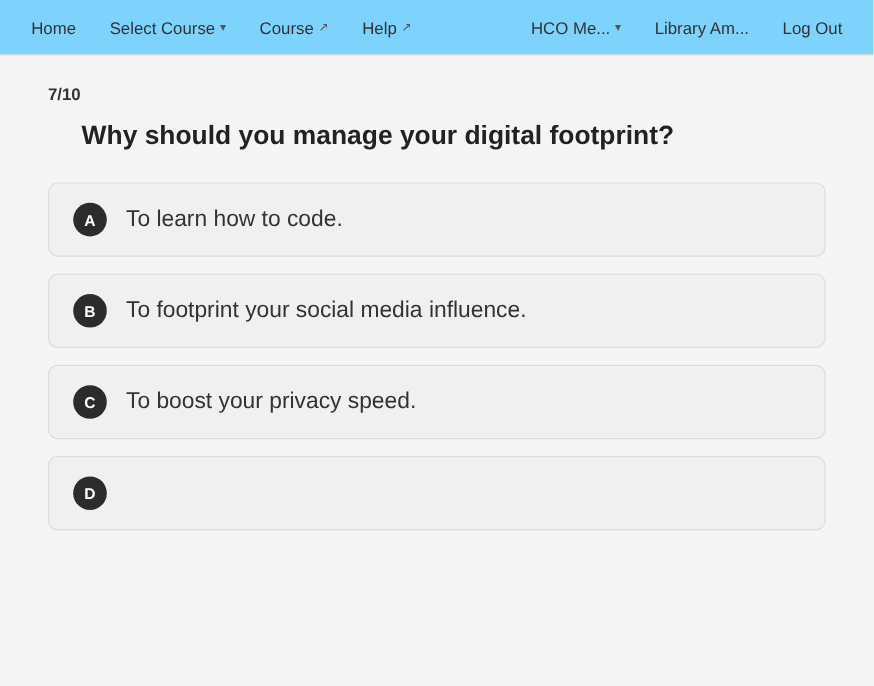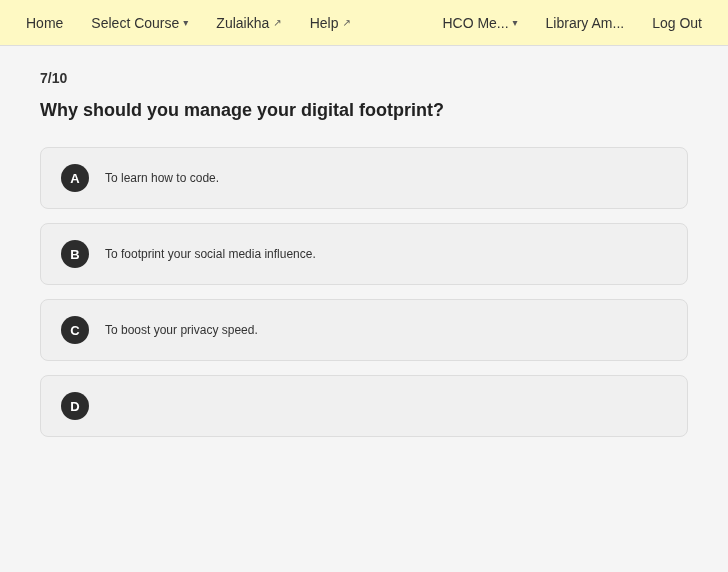--- a/index.html
+++ b/index.html
@@ -11,21 +11,21 @@
     body {
       font-family: Arial, sans-serif;
       background-color: #f5f5f5;
       width: 728px;
       min-height: 572px;
       overflow-x: hidden;
     }
 
     
     nav {
-      background-color: #fef9c3;
+      background-color: #7dd3fc;
       border-bottom: 1px solid #ddd;
       display: flex;
       align-items: center;
       padding: 0 12px;
       height: 46px;
       gap: 0;
     }
 
     .nav-item {
       font-size: 14px;
@@ -54,24 +54,25 @@
     }
 
     .question-counter {
       font-size: 14px;
       font-weight: bold;
       color: #333;
       margin-bottom: 14px;
     }
 
     .question-text {
-      font-size: 18px;
+      font-size: 22px;
       font-weight: bold;
       color: #222;
       margin-bottom: 26px;
+      margin-left: 28px;
     }
 
     
     .option {
       background-color: #f0f0f0;
       border: 1px solid #ddd;
       border-radius: 8px;
       padding: 16px 20px;
       margin-bottom: 14px;
       display: flex;
@@ -89,21 +90,21 @@
       display: flex;
       align-items: center;
       justify-content: center;
       font-size: 13px;
       font-weight: bold;
       margin-right: 16px;
       flex-shrink: 0;
     }
 
     .option-text {
-      font-size: 12px;
+      font-size: 19px;
       color: #333;
     }
 
     
     .option-partial {
       background-color: #f0f0f0;
       border: 1px solid #ddd;
       border-radius: 8px;
       padding: 16px 20px;
       margin-bottom: 0;
@@ -115,21 +116,21 @@
 </head>
 <body>
 
 <nav>
   <div class="nav-item">Home</div>
   <div class="nav-item">
     <span>Select Course</span>
     <span class="nav-arrow">▾</span>
   </div>
   <div class="nav-item">
-    <span>Zulaikha</span>
+    <span>Course</span>
     <span class="nav-arrow">↗</span>
   </div>
   <div class="nav-item">
     <span>Help</span>
     <span class="nav-arrow">↗</span>
   </div>
   <div class="nav-spacer"></div>
   <div class="nav-item">
     <span>HCO Me...</span>
     <span class="nav-arrow">▾</span>

